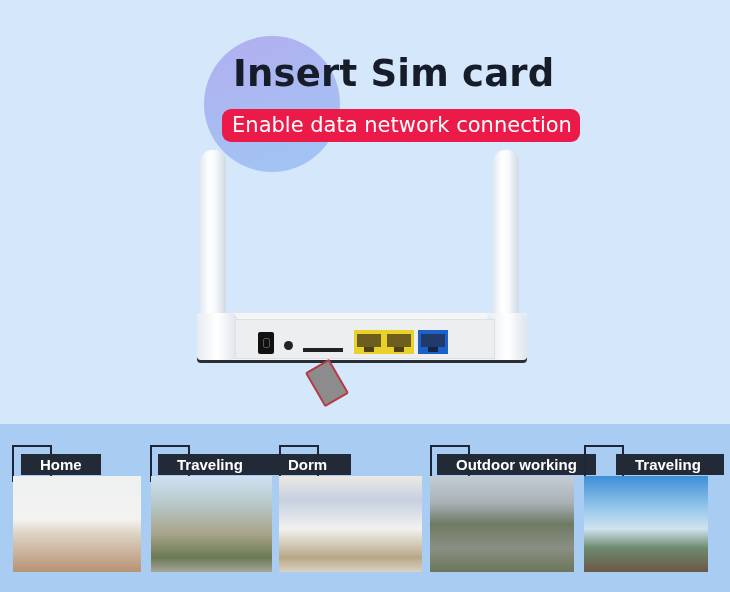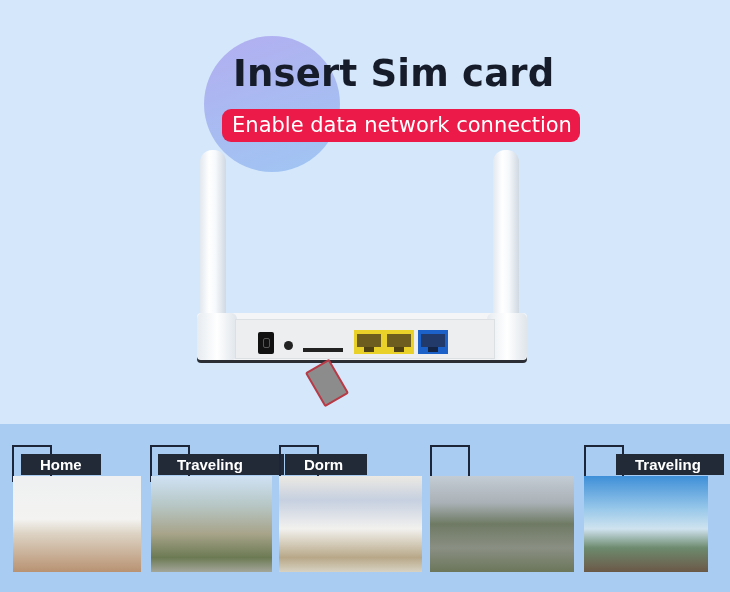--- a/index.html
+++ b/index.html
@@ -79,21 +79,22 @@
   <div class="frame" style="left:12px;"></div>
   <div class="card ph-home" style="left:13px;width:128px;"></div>
   <div class="label" style="left:21px;">Home</div>
 
   <div class="frame" style="left:150px;"></div>
   <div class="card ph-apt" style="left:151px;width:121px;"></div>
   <div class="label" style="left:158px;width:88px;">Traveling</div>
 
   <div class="frame" style="left:279px;"></div>
   <div class="card ph-dorm" style="left:279px;width:143px;"></div>
-  <div class="label" style="left:285px;width:44px;">Dorm</div>
+  <div class="label" style="left:269px;width:44px;">Dorm</div>
 
   <div class="frame" style="left:430px;"></div>
   <div class="card ph-out" style="left:430px;width:144px;"></div>
+  <div class="label" style="left:437px;">Outdoor working</div>
 
   <div class="frame" style="left:584px;"></div>
   <div class="card ph-trav" style="left:584px;width:124px;"></div>
   <div class="label" style="left:616px;width:70px;">Traveling</div>
 </div>
 
 </body></html>

